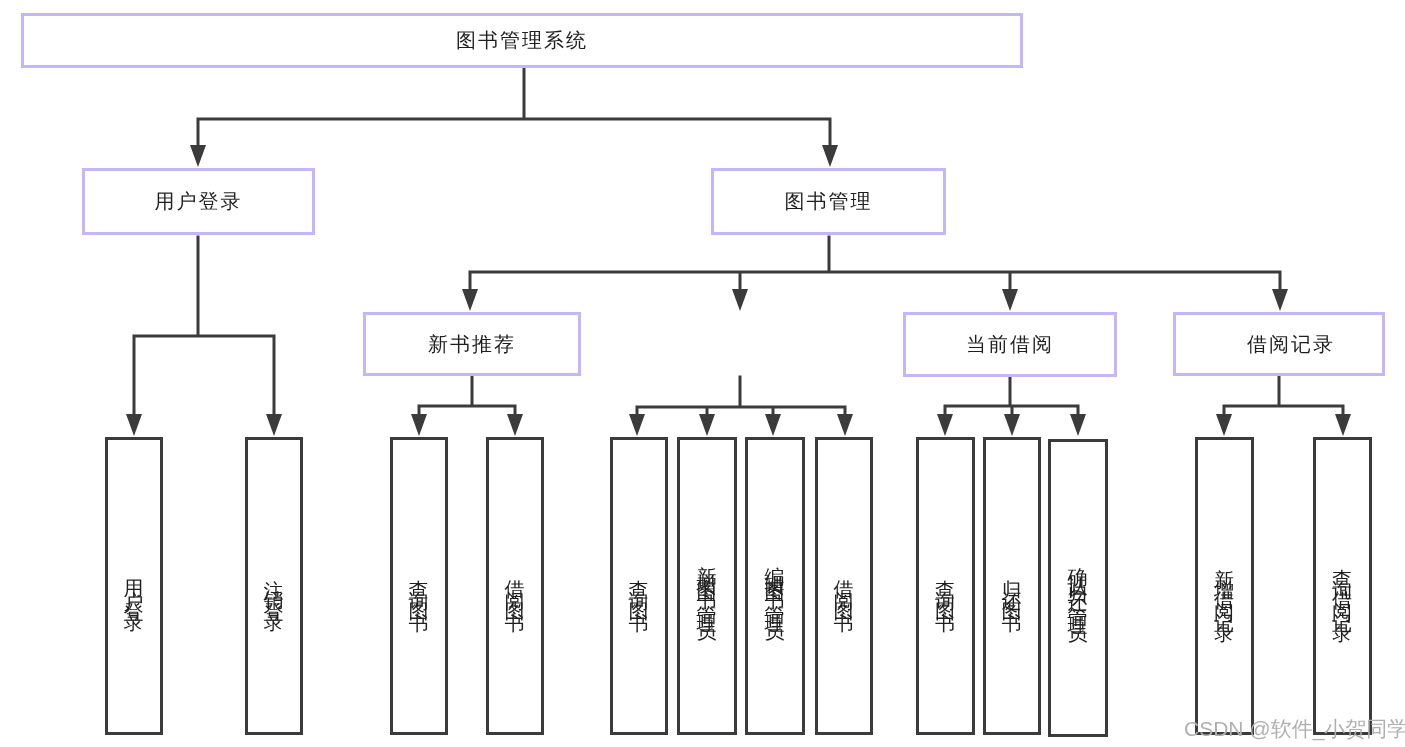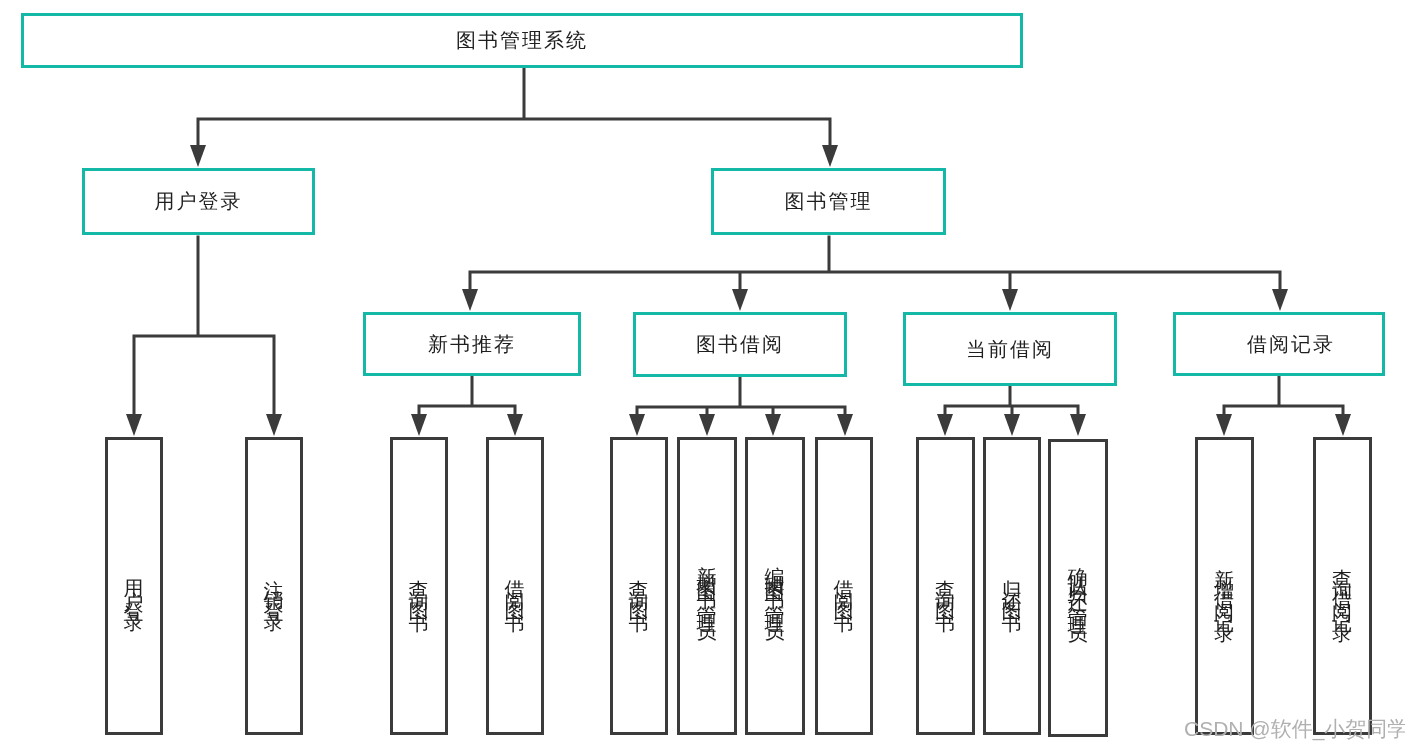--- a/index.html
+++ b/index.html
@@ -12,21 +12,21 @@
     overflow: hidden;
   }
   #wires {
     position: absolute;
     left: 0; top: 0;
     pointer-events: none;
   }
   .hbox {
     position: absolute;
     box-sizing: border-box;
-    border: 3px solid #14b8a6;
+    border: 3px solid #c4b5fd;
     background: #ffffff;
     display: flex;
     align-items: center;
     justify-content: center;
   }
   .hbox span {
     font-size: 20px;
     letter-spacing: 2px;
     color: #1f1f1f;
     white-space: nowrap;
@@ -104,24 +104,21 @@
   <div class="hbox" style="left:82px; top:168px; width:233px; height:67px;">
     <span>用户登录</span>
   </div>
   <div class="hbox" style="left:363px; top:312px; width:218px; height:64px;">
     <span>新书推荐</span>
   </div>
 
   <div class="hbox" style="left:711px; top:168px; width:235px; height:67px;">
     <span>图书管理</span>
   </div>
-  <div class="hbox" style="left:633px; top:312px; width:214px; height:65px;">
-    <span>图书借阅</span>
-  </div>
-  <div class="hbox" style="left:903px; top:312px; width:214px; height:74px;">
+  <div class="hbox" style="left:903px; top:312px; width:214px; height:65px;">
     <span>当前借阅</span>
   </div>
   <div class="hbox" style="left:1173px; top:312px; width:212px; height:64px;padding-left:24px;">
     <span>借阅记录</span>
   </div>
 
   <div class="vbox" style="left:105px; top:437px; width:58px; height:298px;">
     <span>用户登录</span>
   </div>
   <div class="vbox" style="left:245px; top:437px; width:58px; height:298px;">

